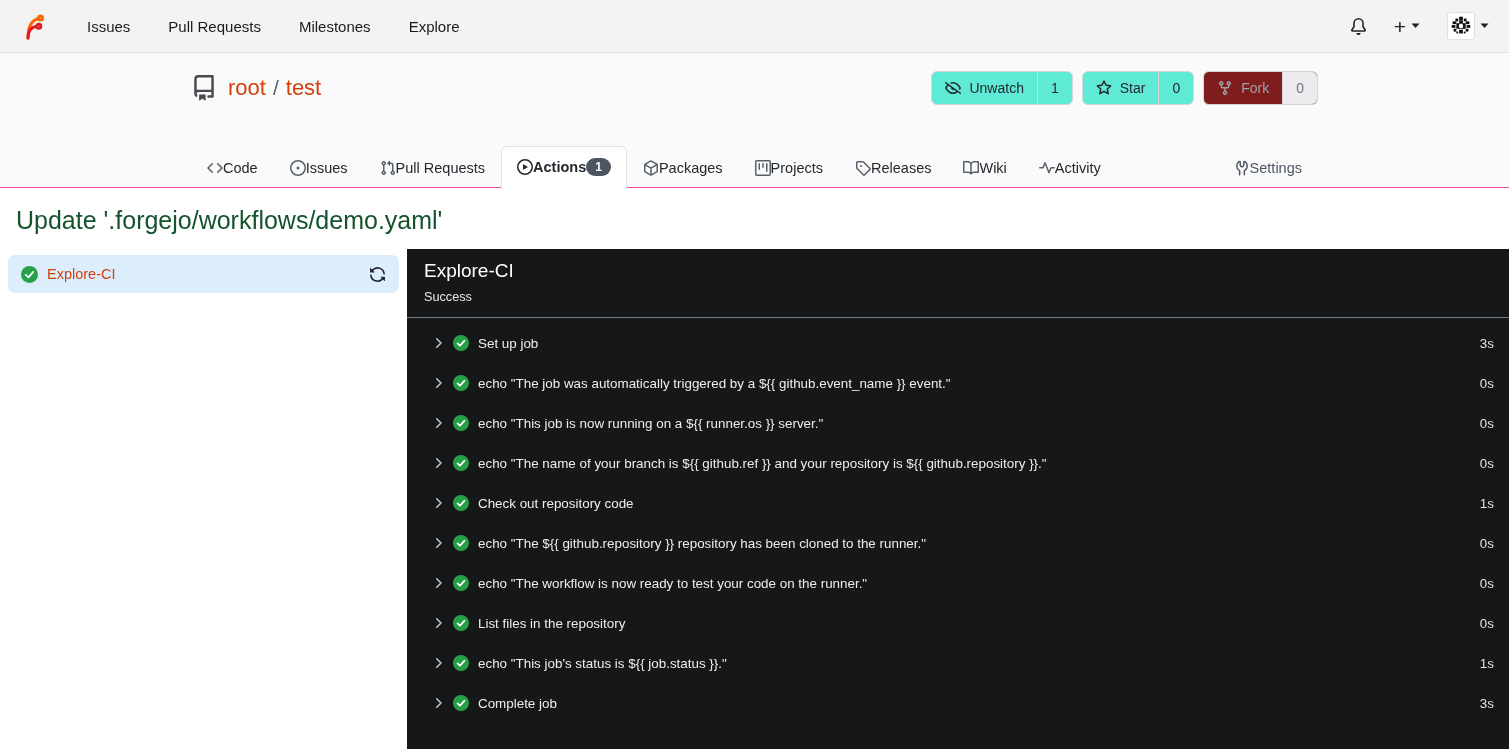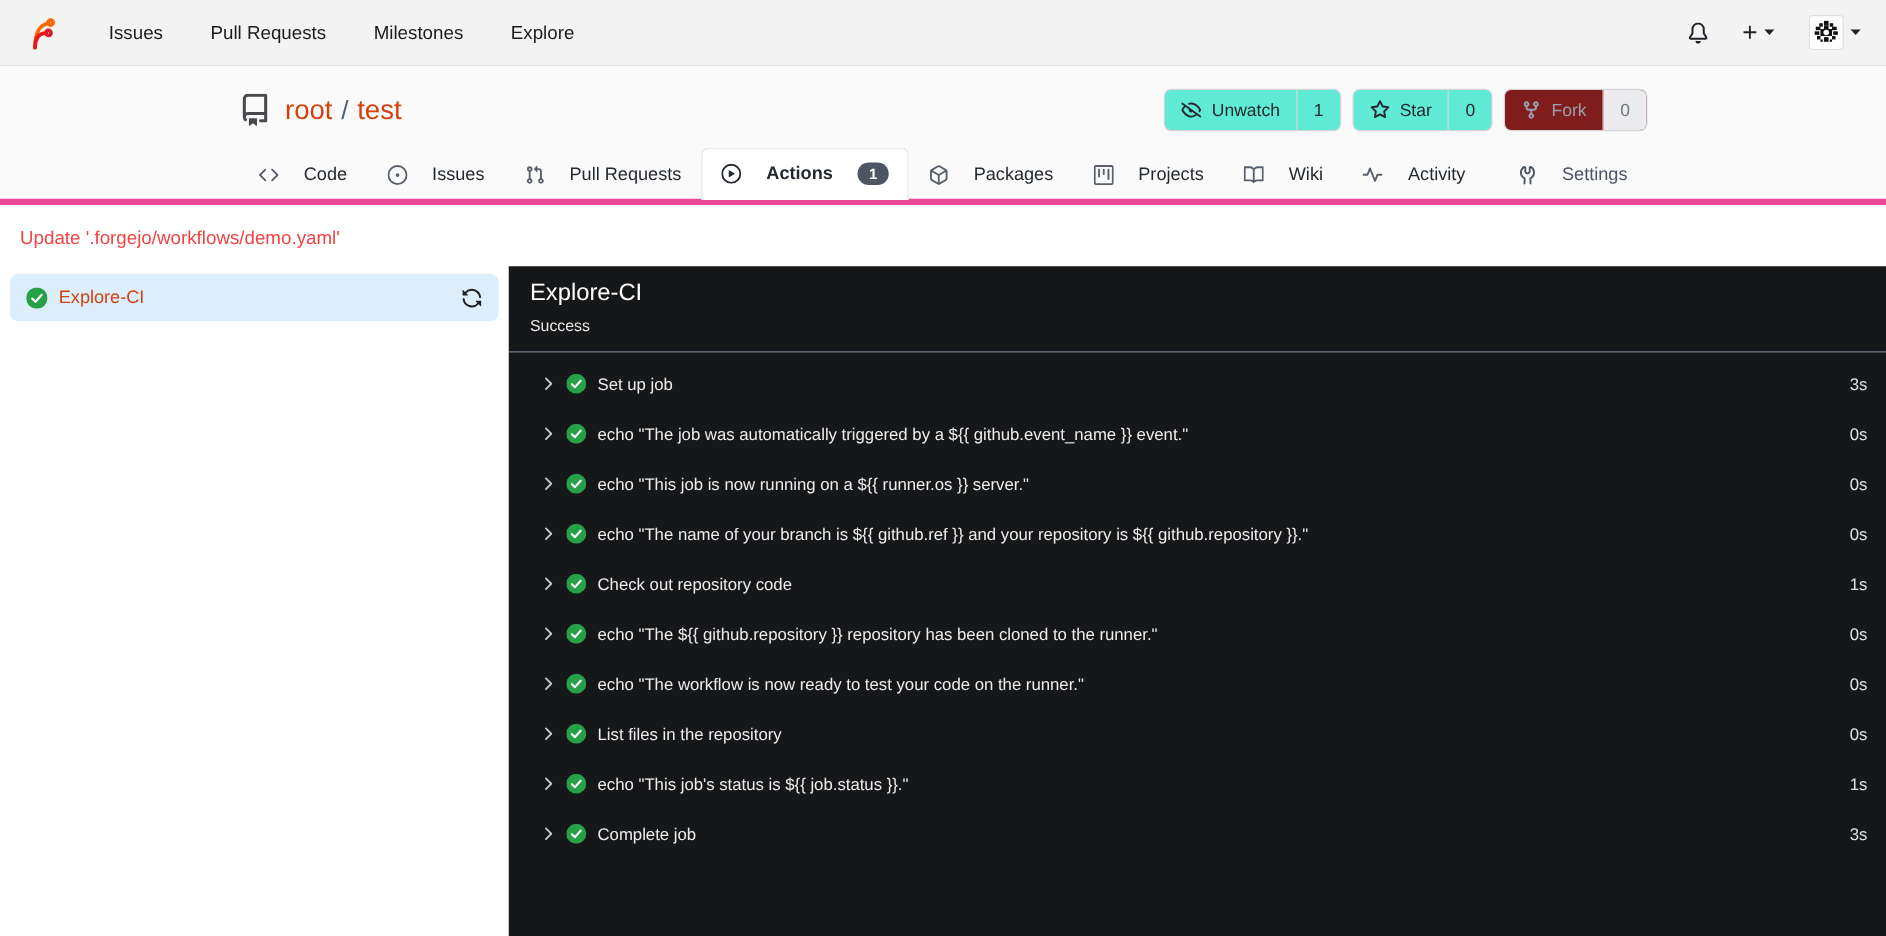--- a/index.html
+++ b/index.html
@@ -30,21 +30,21 @@
   .topnav-right { margin-left: auto; display: flex; align-items: center; gap: 27px; }
   .icon-btn { display: flex; align-items: center; gap: 5px; cursor: pointer; color: #1f2328; }
   .plus-glyph { font-size: 21px; font-weight: 400; line-height: 1; color: #1f2328; }
   .caret { color: #1f2328; }
   .avatar {
     width: 28px; height: 28px; border-radius: 3px; background: #ffffff;
     border: 1px solid #e0e0e0; overflow: hidden;
   }
 
   
-  .repo-header { background: #fafafa; border-bottom: 5px solid #ec4899; padding-top: 18px; text-align: center; }
+  .repo-header { background: #fafafa; border-bottom: 1px solid #ec4899; padding-top: 18px; text-align: center; }
   .container { width: 1127px; margin: 0 auto; }
   .repo-title-row { display: flex; align-items: center; }
   .repo-icon { color: #47494f; margin-right: 11px; }
   .repo-title { font-size: 22px; display: flex; align-items: baseline; gap: 7px; }
   .repo-owner, .repo-name { color: #d2420e; cursor: pointer; text-decoration: none; }
   .repo-sep { color: #536071; font-size: 21px; }
   .hdr-actions { margin-left: auto; display: flex; gap: 9px; }
   .split-btn {
     display: flex; align-items: stretch; height: 34px;
     background: #5eead4; border: 1px solid #d5d5da; border-radius: 6px;
@@ -57,39 +57,40 @@
   .split-btn .count { display: flex; align-items: center; padding: 0 13px; font-weight: 500; }
   .split-btn .btn-ic { color: #24292f; }
   .split-btn.disabled { cursor: default; background: #7f1d1d; }
   .split-btn.disabled .main { color: #9ba1a9; }
   .split-btn.disabled .btn-ic { color: #9ba1a9; }
   .split-btn.disabled .count { background: #ececee; color: #6d747d; }
 
   
   .tabs { display: flex; align-items: flex-end; margin-top: 13px; margin-bottom: -1px; }
   .tab {
-    display: flex; align-items: center; gap: 20px;
+    display: flex; align-items: center; gap: 0;
     padding: 11px 15px; font-size: 14.5px; color: #24292f;
     border: 1px solid transparent; border-radius: 6px 6px 0 0; cursor: pointer;
   }
   .tab .tab-ic { color: #57606a; }
   .tab.active {
     background: #ffffff; border-color: #e2e2e5; border-bottom-color: #ffffff;
     font-weight: 600;
+    margin-top: 28px;
   }
   .tab.active .tab-ic { color: #24292f; }
   .tab-badge {
     background: #4c5560; color: #ffffff; font-size: 12px; font-weight: 600;
     border-radius: 9px; padding: 1px 9px; line-height: 16px;
   }
   .tab-settings { margin-left: auto; }
   .tab-settings, .tab-settings .tab-ic { color: #4b5563; }
 
   
-  .run-title { font-size: 15px; font-weight: 500; color: #ef4444; padding: 18px 16px 14px 16px; }
+  .run-title { font-size: 25px; font-weight: 500; color: #14532d; padding: 18px 16px 14px 16px; }
   .content { display: flex; height: 609px; }
   .job-sidebar { width: 407px; padding: 6px 8px 0 8px; background: #ffffff; }
   .job-item {
     display: flex; align-items: center; gap: 9px;
     height: 38px; padding: 0 13px;
     background: #dcedfc; border-radius: 7px; cursor: pointer;
   }
   .job-item-label { color: #d2420e; font-size: 14.5px; font-weight: 500; }
   .job-refresh { margin-left: auto; color: #1f2328; cursor: pointer; }
 
@@ -270,20 +271,28 @@
         <span class="tab-ic">
           <svg width="16" height="16" viewBox="0 0 16 16" fill="currentColor">
               <path d="M1.75 0h12.5C15.216 0 16 .784 16 1.75v12.5A1.75 1.75 0 0 1 14.25 16H1.75A1.75 1.75 0 0 1 0 14.25V1.75C0 .784.784 0 1.75 0ZM1.5 1.75v12.5c0 .138.112.25.25.25h12.5a.25.25 0 0 0 .25-.25V1.75a.25.25 0 0 0-.25-.25H1.75a.25.25 0 0 0-.25.25ZM11.75 3a.75.75 0 0 1 .75.75v7.5a.75.75 0 0 1-1.5 0v-7.5a.75.75 0 0 1 .75-.75Zm-8.25.75a.75.75 0 0 1 1.5 0v5.5a.75.75 0 0 1-1.5 0ZM8 3a.75.75 0 0 1 .75.75v3.5a.75.75 0 0 1-1.5 0v-3.5A.75.75 0 0 1 8 3Z"></path>
             </svg>
         </span>
         <span>Projects</span>
       </div>
       <div class="tab">
         <span class="tab-ic">
           <svg width="16" height="16" viewBox="0 0 16 16" fill="currentColor">
+              <path d="M1 7.775V2.75C1 1.784 1.784 1 2.75 1h5.025c.464 0 .91.184 1.238.513l6.25 6.25a1.75 1.75 0 0 1 0 2.474l-5.026 5.026a1.75 1.75 0 0 1-2.474 0l-6.25-6.25A1.752 1.752 0 0 1 1 7.775Zm1.5 0c0 .066.026.13.073.177l6.25 6.25a.25.25 0 0 0 .354 0l5.025-5.025a.25.25 0 0 0 0-.354l-6.25-6.25a.25.25 0 0 0-.177-.073H2.75a.25.25 0 0 0-.25.25ZM6 5a1 1 0 1 1 0 2 1 1 0 0 1 0-2Z"></path>
+            </svg>
+        </span>
+        <span>Releases</span>
+      </div>
+      <div class="tab">
+        <span class="tab-ic">
+          <svg width="16" height="16" viewBox="0 0 16 16" fill="currentColor">
               <path d="M0 1.75A.75.75 0 0 1 .75 1h4.253c1.227 0 2.317.59 3 1.501A3.743 3.743 0 0 1 11.006 1h4.245a.75.75 0 0 1 .75.75v10.5a.75.75 0 0 1-.75.75h-4.507a2.25 2.25 0 0 0-1.591.659l-.622.621a.75.75 0 0 1-1.06 0l-.622-.621A2.25 2.25 0 0 0 5.258 13H.75a.75.75 0 0 1-.75-.75Zm7.251 10.324.004-5.073-.002-2.253A2.25 2.25 0 0 0 5.003 2.5H1.5v9h3.757a3.75 3.75 0 0 1 1.994.574ZM8.755 4.75l-.004 7.322a3.752 3.752 0 0 1 1.992-.572H14.5v-9h-3.495a2.25 2.25 0 0 0-2.25 2.25Z"></path>
             </svg>
         </span>
         <span>Wiki</span>
       </div>
       <div class="tab">
         <span class="tab-ic">
           <svg width="16" height="16" viewBox="0 0 16 16" fill="currentColor">
               <path d="M6 2c.306 0 .582.187.696.471L10 10.731l1.304-3.26A.751.751 0 0 1 12 7h3.25a.75.75 0 0 1 0 1.5h-2.742l-1.812 4.528a.751.751 0 0 1-1.392 0L6 4.77 4.696 8.03A.75.75 0 0 1 4 8.5H.75a.75.75 0 0 1 0-1.5h2.742l1.812-4.529A.751.751 0 0 1 6 2Z"></path>
             </svg>

